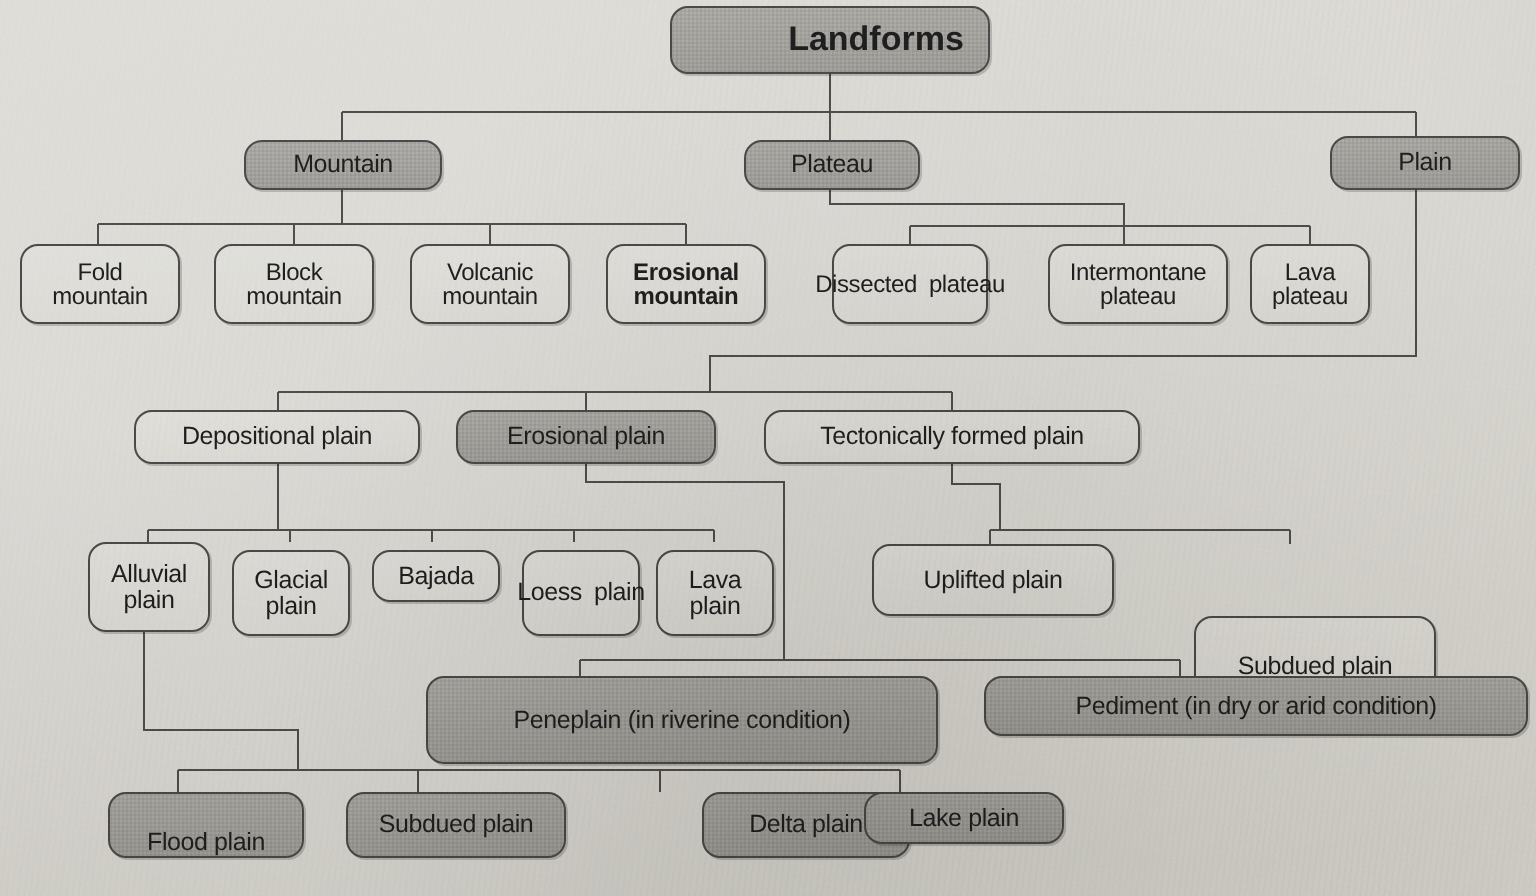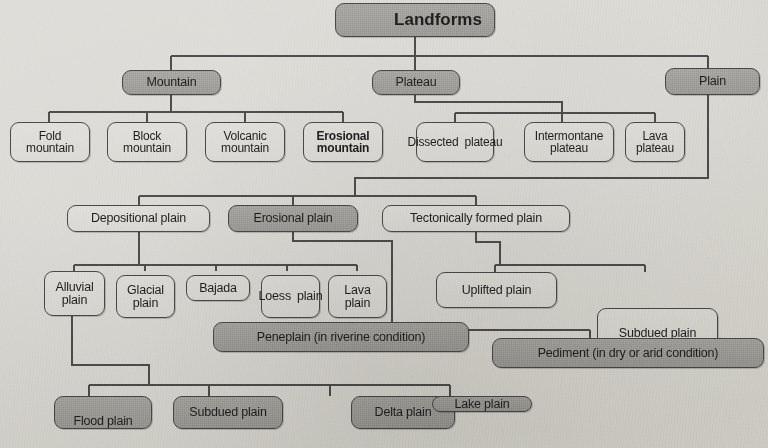--- a/index.html
+++ b/index.html
@@ -199,37 +199,37 @@
     <span class="lbl">plain</span>
   </div>
 
   <div class="node plain-box lvl4" style="left:436px;top:272px;width:121px;height:36px;">
     <span class="lbl">Uplifted plain</span>
   </div>
   <div class="node plain-box lvl4" style="left:597px;top:272px;width:121px;height:50px;margin-top:36px;">
     <span class="lbl">Subdued plain</span>
   </div>
 
-  <div class="node shaded lvl5" style="left:213px;top:322px;width:256px;height:30px;">
+  <div class="node shaded lvl5" style="left:213px;top:338px;width:256px;height:44px;">
     <span class="lbl">Peneplain (in riverine condition)</span>
   </div>
   <div class="node shaded lvl5" style="left:492px;top:338px;width:272px;height:30px;">
     <span class="lbl">Pediment (in dry or arid condition)</span>
   </div>
 
   <div class="node shaded lvl5" style="left:54px;top:396px;width:98px;height:33px;align-items:flex-end;">
     <span class="lbl">Flood plain</span>
   </div>
   <div class="node shaded lvl5" style="left:173px;top:396px;width:110px;height:33px;">
     <span class="lbl">Subdued plain</span>
   </div>
   <div class="node shaded lvl5" style="left:304px;top:396px;width:104px;height:33px;margin-left:47px;">
     <span class="lbl">Delta plain</span>
   </div>
-  <div class="node shaded lvl5" style="left:432px;top:396px;width:100px;height:16px;">
+  <div class="node shaded lvl5" style="left:432px;top:396px;width:100px;height:26px;">
     <span class="lbl">Lake plain</span>
   </div>
 
 </div>
 
 <div id="paper"></div>
 <svg id="grain" width="768" height="448">
   <filter id="n">
       <feTurbulence type="fractalNoise" baseFrequency="0.9" numOctaves="3"></feTurbulence>
     <feColorMatrix type="saturate" values="0"></feColorMatrix>

